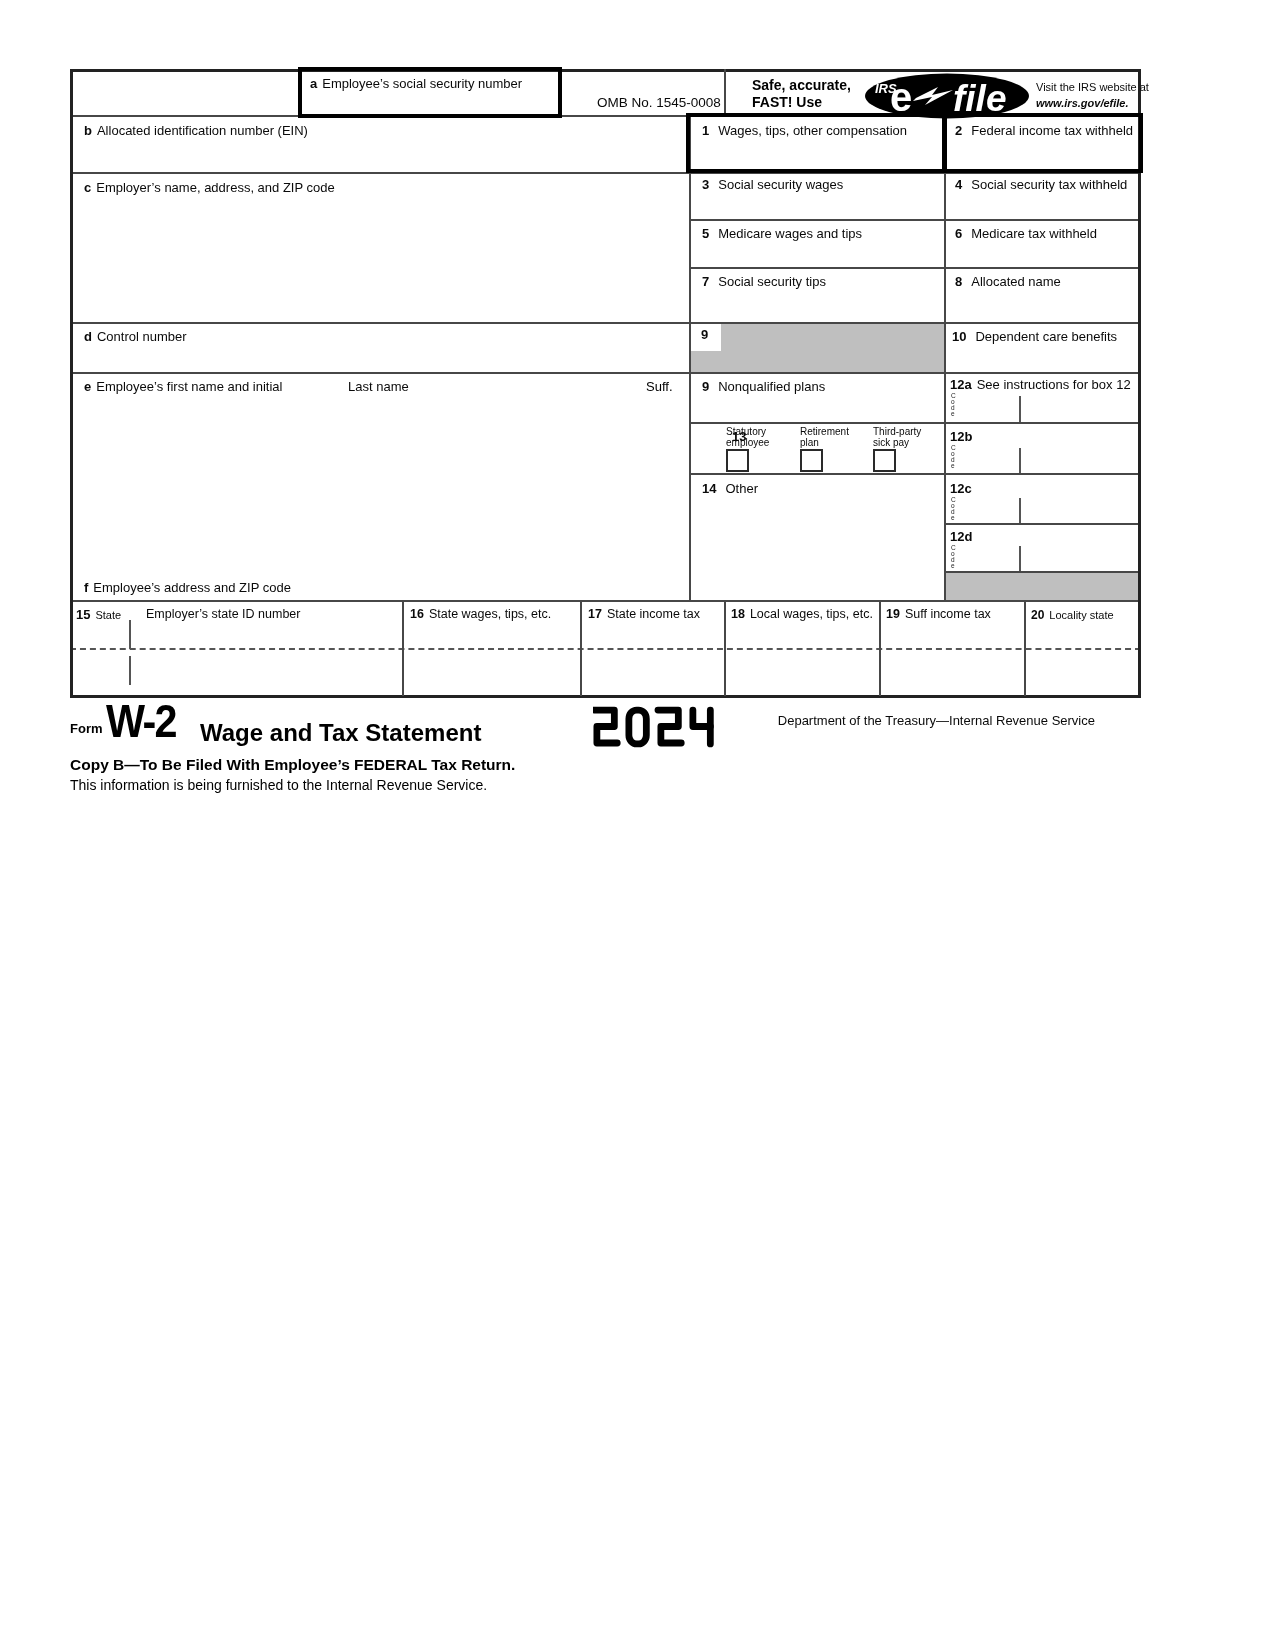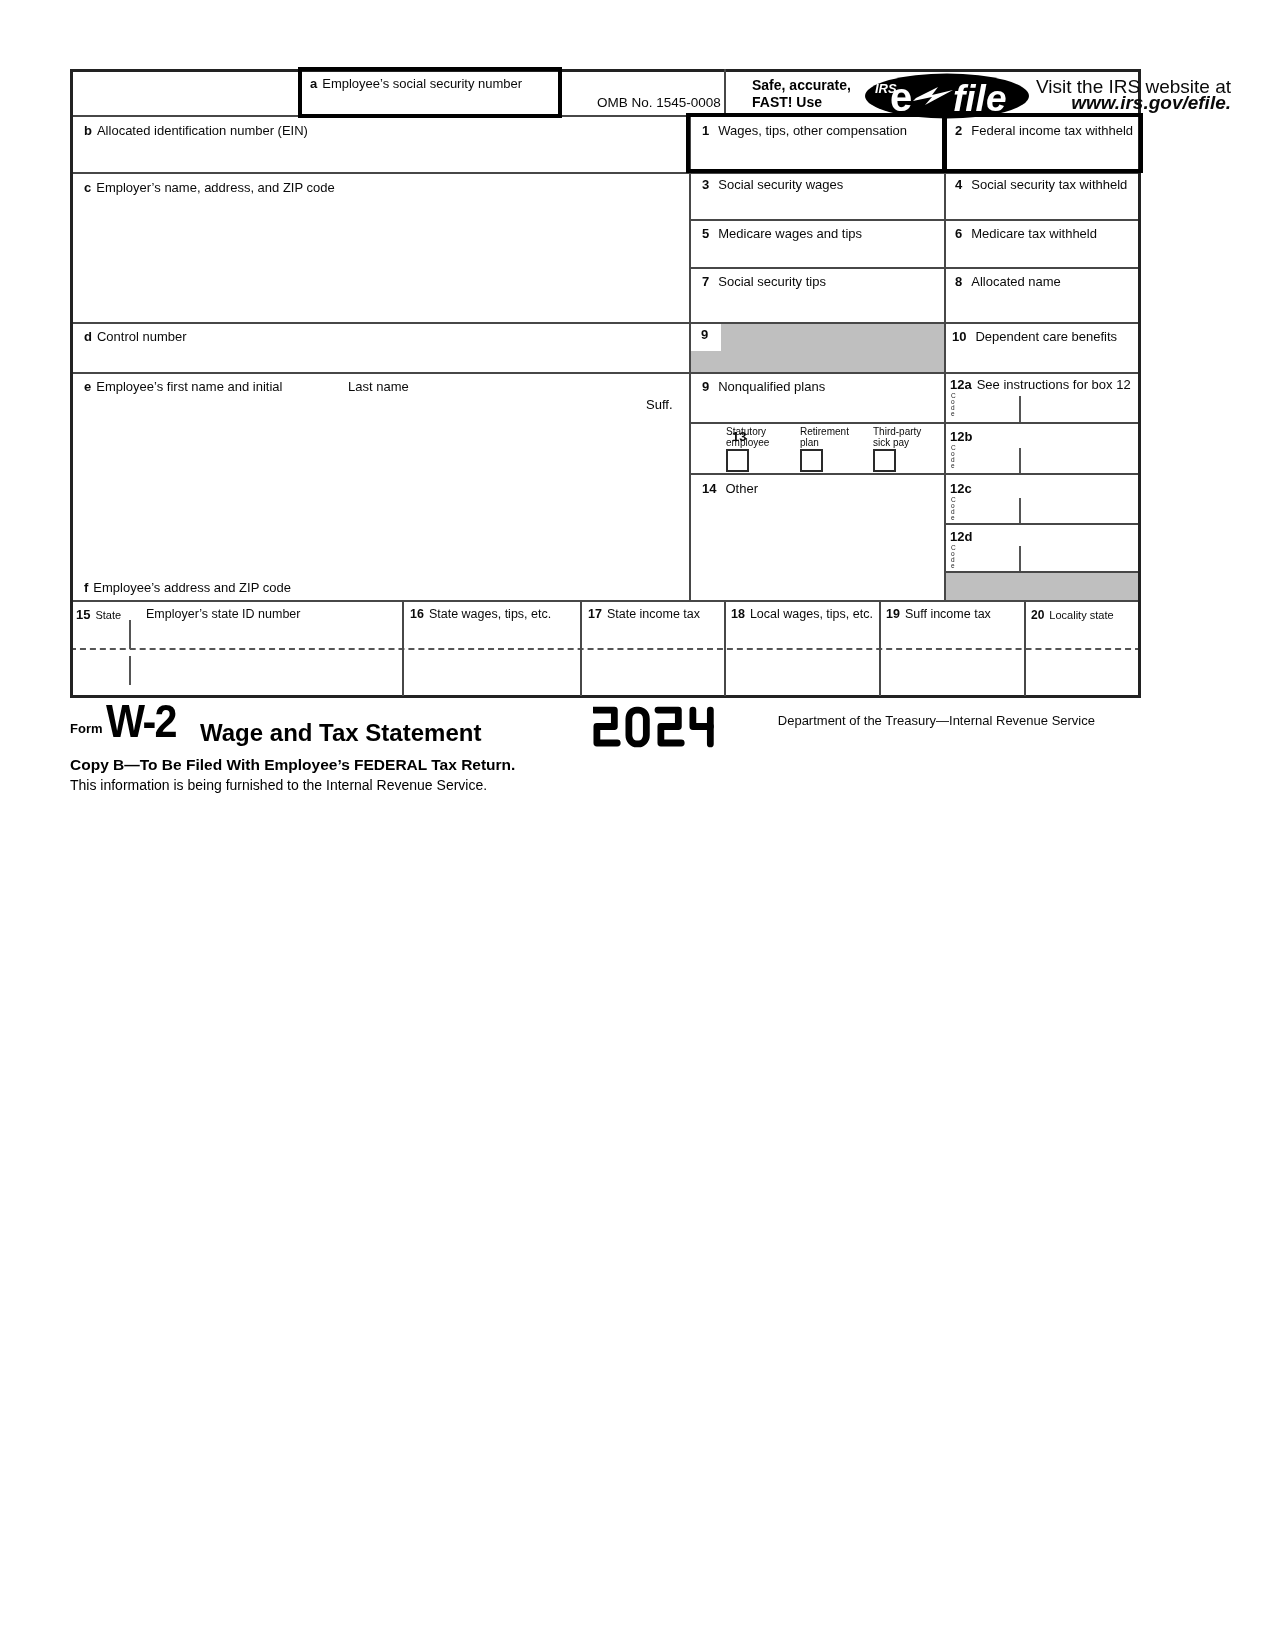--- a/index.html
+++ b/index.html
@@ -19,21 +19,21 @@
   
   .lbl{position:absolute;font-size:13px;line-height:15px;white-space:nowrap;color:#0a0a0a;}
   .num{font-weight:bold;margin-right:9px;}
   .num.tight{margin-right:5px;}
   .small{font-size:11px;}
   .cb-label{position:absolute;font-size:10px;line-height:10.5px;color:#0a0a0a;}
   .cbox{position:absolute;width:19px;height:19px;border:2px solid #2a2a2a;background:#fff;}
   .code-vert{position:absolute;font-size:6.5px;line-height:6px;width:7px;word-break:break-all;color:#222;}
   .omb{position:absolute;font-size:13.5px;color:#0a0a0a;}
   .safe{position:absolute;font-size:14px;font-weight:bold;line-height:17px;color:#000;}
-  .visit{position:absolute;font-size:19px;line-height:16px;color:#0a0a0a;text-align:right;}
+  .visit{position:absolute;font-size:11px;line-height:16px;color:#0a0a0a;}
   .visit .b2{font-weight:bold;font-style:italic;}
   .form-word{position:absolute;font-size:13px;font-weight:bold;}
   .w2{position:absolute;font-size:47px;font-weight:bold;letter-spacing:-2px;
       transform:scaleX(.88);transform-origin:left top;line-height:47px;}
   .wts{position:absolute;font-size:24px;font-weight:bold;}
   .dept{position:absolute;font-size:13px;text-align:right;color:#0a0a0a;}
   .copyb{position:absolute;font-size:15.5px;font-weight:bold;}
   .furnish{position:absolute;font-size:14px;}
   .suff{position:absolute;font-size:13px;}
 </style>
@@ -114,21 +114,21 @@
   <div class="lbl" style="left:84px;top:180px">
     <span class="num tight">c</span><span>Employer’s name, address, and ZIP code</span>
   </div>
   <div class="lbl" style="left:84px;top:329px">
     <span class="num tight">d</span><span>Control number</span>
   </div>
   <div class="lbl" style="left:84px;top:379px">
     <span class="num tight">e</span><span>Employee’s first name and initial</span>
   </div>
   <div class="lbl" style="left:348px;top:379px">Last name</div>
-  <div class="suff" style="left:646px;top:397px">Suff.</div>
+  <div class="suff" style="left:646px;top:379px">Suff.</div>
   <div class="lbl" style="left:84px;top:580px">
     <span class="num tight">f</span><span>Employee’s address and ZIP code</span>
   </div>
 
   <div class="lbl" style="left:702px;top:123px">
     <span class="num">1</span><span>Wages, tips, other compensation</span>
   </div>
   <div class="lbl" style="left:702px;top:177px">
     <span class="num">3</span><span>Social security wages</span>
   </div>

